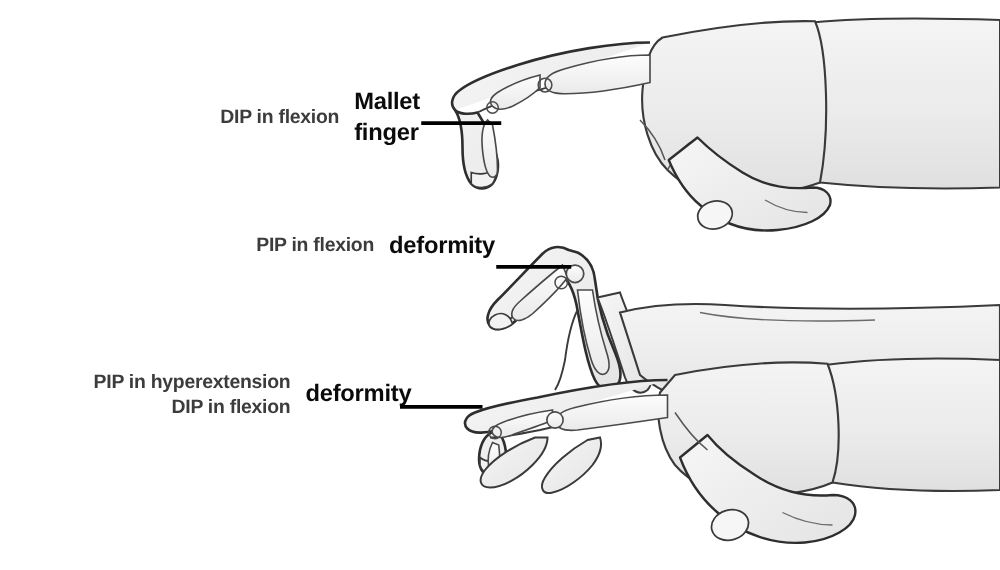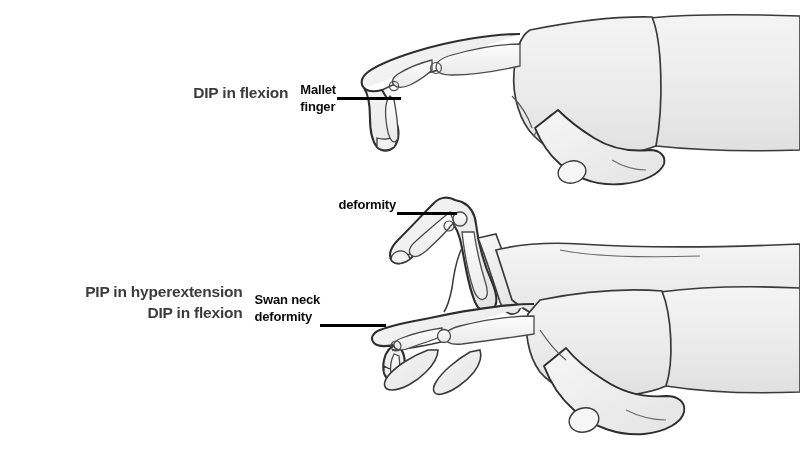--- a/index.html
+++ b/index.html
@@ -26,27 +26,26 @@
     color: #3c3c3c;
     font-size: 15.5px;
     line-height: 1.32;
     letter-spacing: -0.2px;
     white-space: nowrap;
   }
   .desc-line { display: block; }
   .name-block {
     font-weight: bold;
     color: #0b0b0b;
-    font-size: 13px;
+    font-size: 19px;
     line-height: 1.3;
     letter-spacing: -0.2px;
     white-space: nowrap;
     text-align: left;
     margin-left: 12px;
-    margin-top: 12px;
   }
   .name-line { display: block; }
   .leader {
     position: absolute;
     height: 3px;
     background: #000000;
   }
   .art {
     position: absolute;
     left: 0;
@@ -197,32 +196,32 @@
     </div>
     <div class="name-block">
       <span class="name-line">Mallet</span>
       <span class="name-line">finger</span>
     </div>
   </div>
   <div class="leader" style="left:337px; top:97px; width:64px;"></div>
 
   <div class="anno-group" style="left:0; top:185px; width:396px; justify-content:flex-end;">
     <div class="desc-block">
+      <span class="desc-line">PIP in flexion</span>
     </div>
     <div class="name-block">
       <span class="name-line">deformity</span>
     </div>
   </div>
   <div class="leader" style="left:397px; top:212px; width:60px;"></div>
 
-  <div class="anno-group" style="left:0; top:280px; width:320px; justify-content:flex-end;">
+  <div class="anno-group" style="left:0; top:296px; width:320px; justify-content:center;padding-left:42px;">
     <div class="desc-block">
       <span class="desc-line">PIP in hyperextension</span>
       <span class="desc-line">DIP in flexion</span>
     </div>
     <div class="name-block">
-      <span class="name-line">Swan neck</span>
       <span class="name-line">deformity</span>
     </div>
   </div>
   <div class="leader" style="left:320px; top:324px; width:66px;"></div>
 
 </div>
 
 </body></html>

